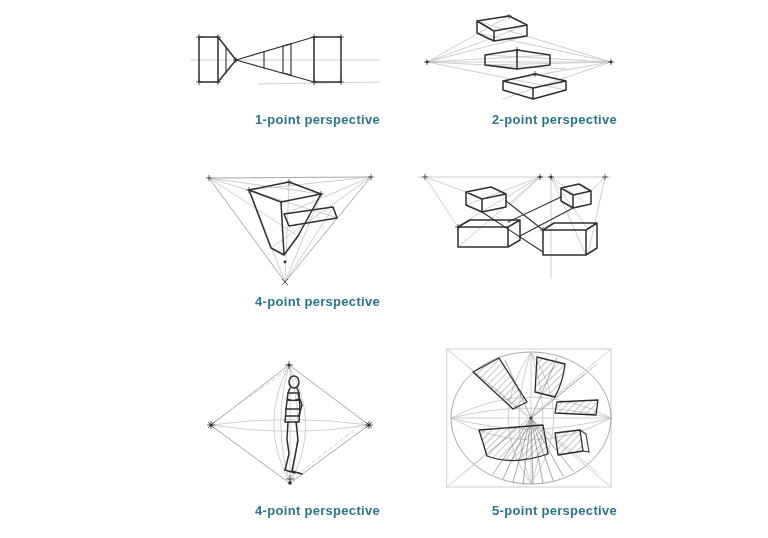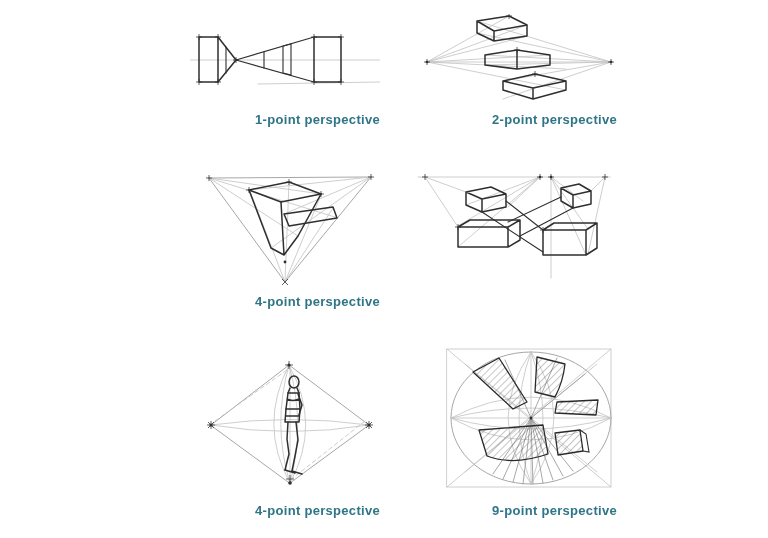--- a/index.html
+++ b/index.html
@@ -137,16 +137,16 @@
       <path class="lt" d="M20,22 L152,130 M152,22 L20,130"></path>
       <path class="md" stroke-width="0.6" d="M86,76 L48,132 M86,76 L58,137 M86,76 L68,140 M86,76 L78,142 M86,76 L88,142 M86,76 L98,141 M86,76 L108,138 M86,76 L118,134 M86,76 L128,129 M86,76 L60,18 M86,76 L112,16 M86,76 L140,32"></path>
       <path class="hatched" fill="url(#hat)" d="M28,30 L54,16 L82,60 L68,67 Z"></path>
       <path class="hatched" fill="url(#hat)" d="M92,15 L120,22 Q118,40 110,55 L90,50 Z"></path>
       <path class="hatched" fill="url(#hat)" d="M112,60 L153,58 L151,73 L110,71 Z"></path>
       <path class="hatched" fill="url(#hat)" d="M34,88 L98,83 L103,112 Q68,124 42,114 Z"></path>
       <path class="hatched" fill="url(#hat)" d="M110,91 L135,88 L138,109 L113,113 Z"></path>
       <path class="dk2" d="M135,88 L141,92 L144,110 L138,109"></path>
       <circle class="dot" cx="86" cy="76" r="1.5"></circle>
     </svg>
-    <figcaption class="caption">9-point perspective</figcaption>
+    <figcaption class="caption">5-point perspective</figcaption>
   </figure>
 
 </div>
 
 </body></html>

